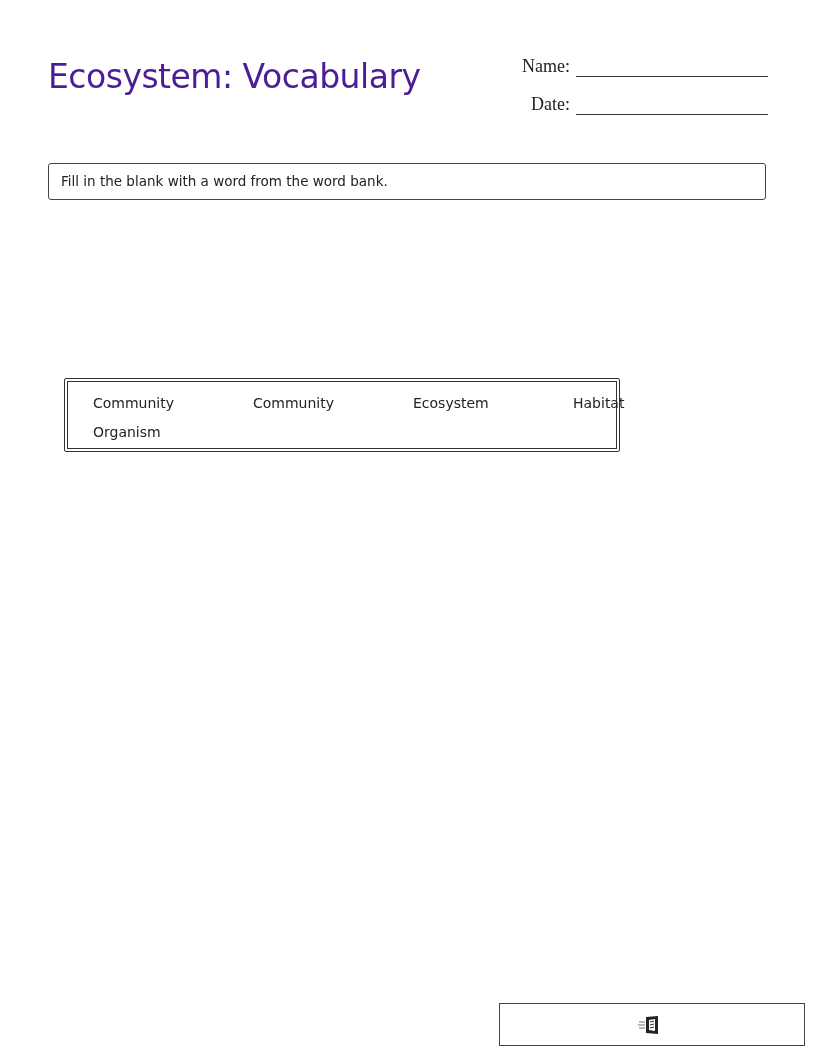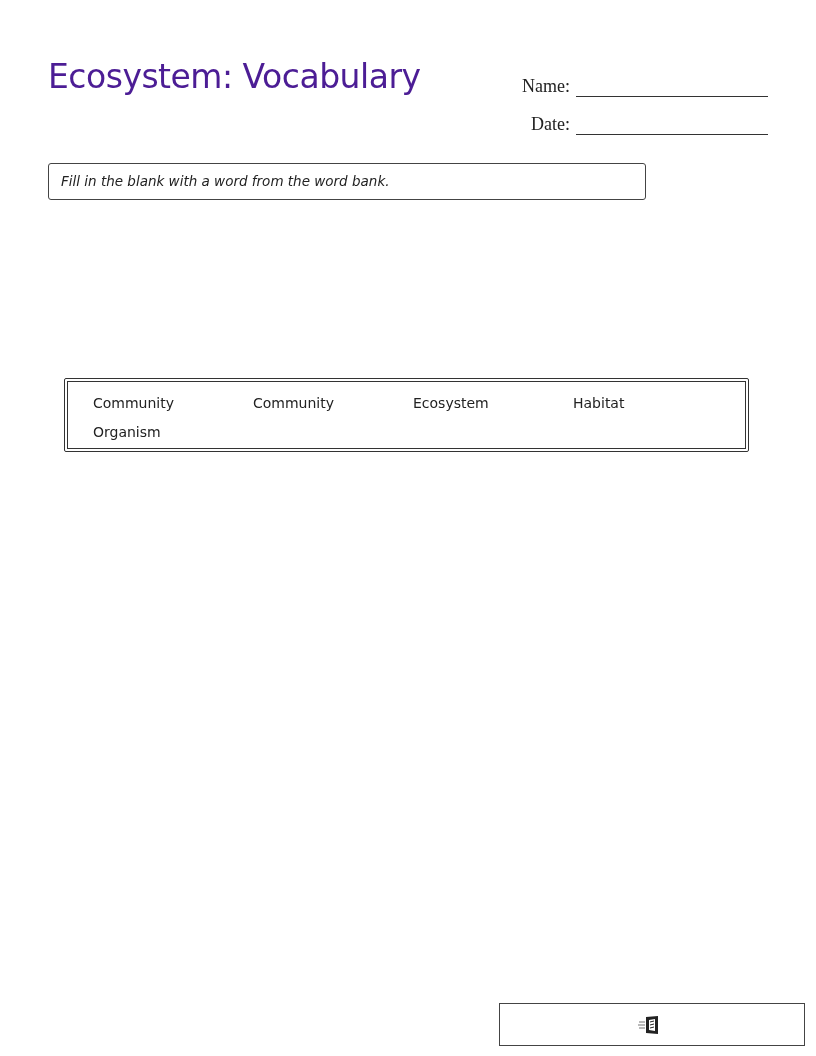--- a/index.html
+++ b/index.html
@@ -11,37 +11,37 @@
     }
     .title {
       position: absolute; left: 48px; top: 57px;
       font-family: "DejaVu Sans", sans-serif;
       font-size: 33px; font-weight: normal; color: #4c1d95;
       letter-spacing: -0.5px;
       margin: 0;
     }
     .field-row {
       position: absolute; display: flex; align-items: flex-end;
-      font-family: "Liberation Serif", serif; font-size: 18px; color: #222; margin-top: 20px;
+      font-family: "Liberation Serif", serif; font-size: 18px; color: #222;
     }
     .field-row.name { right: 48px; top: 52px; }
     .field-row.date { right: 48px; top: 90px; }
     .field-label { text-align: right; margin-right: 6px; }
     .field-line {
       width: 192px; height: 24px; border-bottom: 1.5px solid #333;
     }
     .instructions {
       position: absolute; left: 48px; top: 163px;
-      width: 598px; height: 37px; box-sizing: border-box;
+      width: 718px; height: 37px; box-sizing: border-box;
       border: 1.5px solid #444; border-radius: 3px;
-      padding: 9px 12px; font-size: 13.5px; color: #222; font-style: italic;
+      padding: 9px 12px; font-size: 13.5px; color: #222;
     }
     .word-bank {
       position: absolute; left: 64px; top: 378px;
-      width: 685px; height: 74px; box-sizing: border-box;
+      width: 556px; height: 74px; box-sizing: border-box;
       border: 4px double #333; border-radius: 2px;
       padding: 10px 24px 0 25px;
       display: grid; grid-template-columns: 160px 160px 160px 160px;
       grid-auto-rows: 29px; font-size: 14px; color: #222;
     }
     .word-bank span { line-height: 22px; }
     .footer {
       position: absolute; left: 499px; top: 1003px;
       width: 306px; height: 43px; box-sizing: border-box;
       border: 1.5px solid #444;

